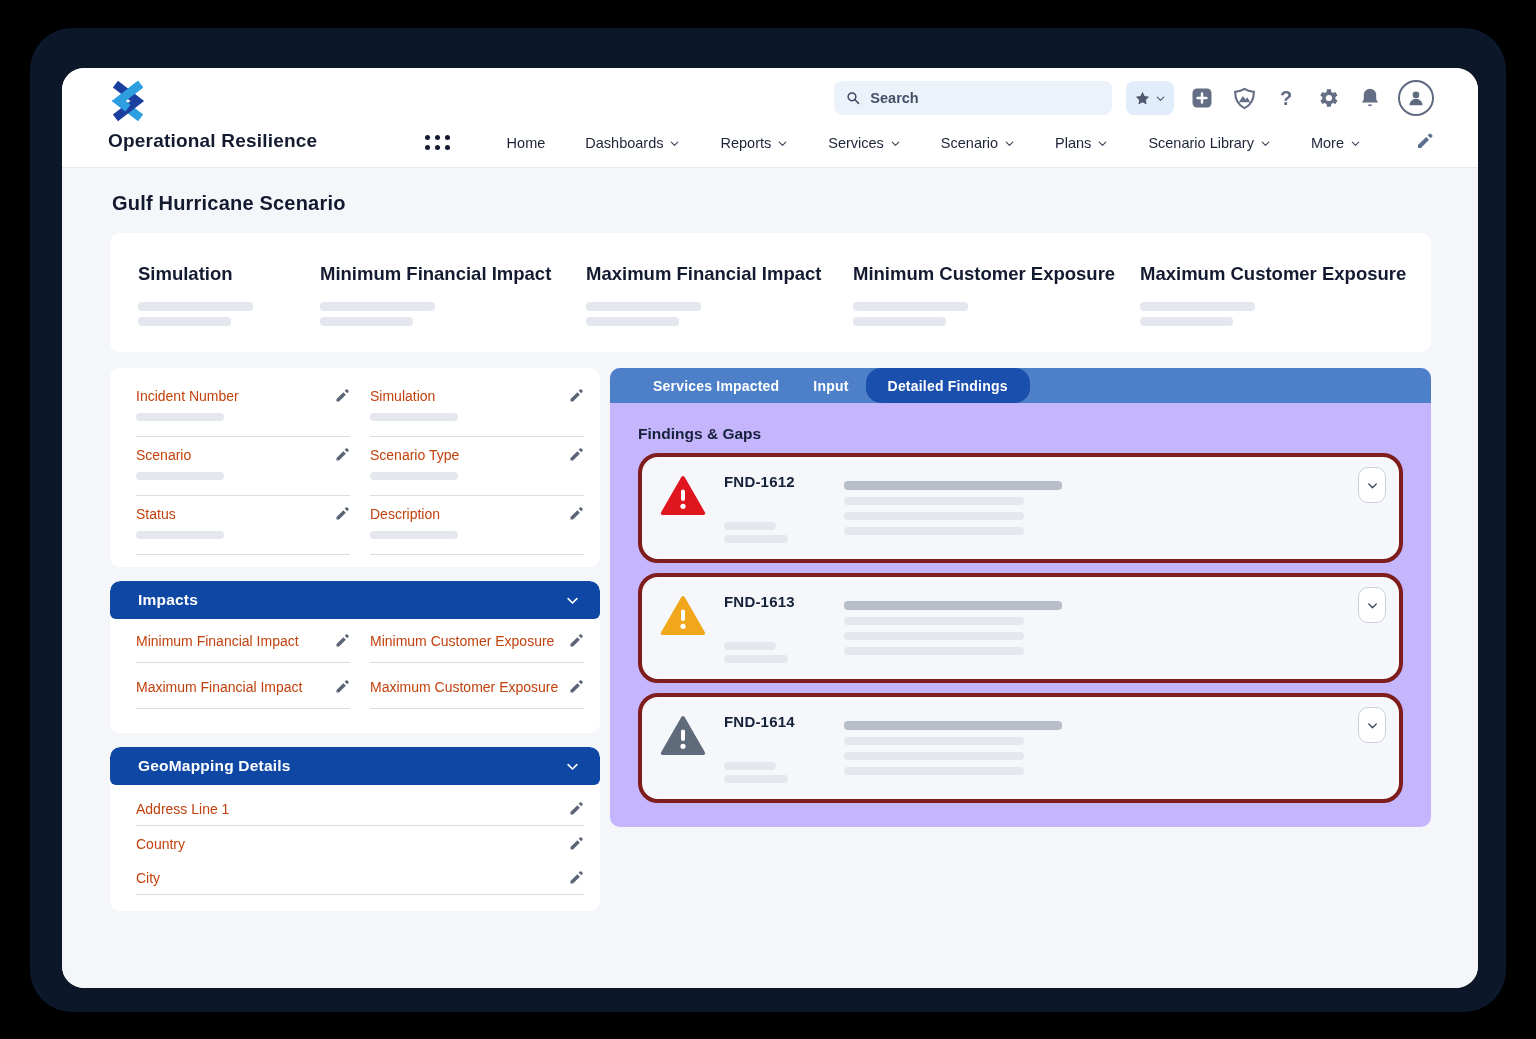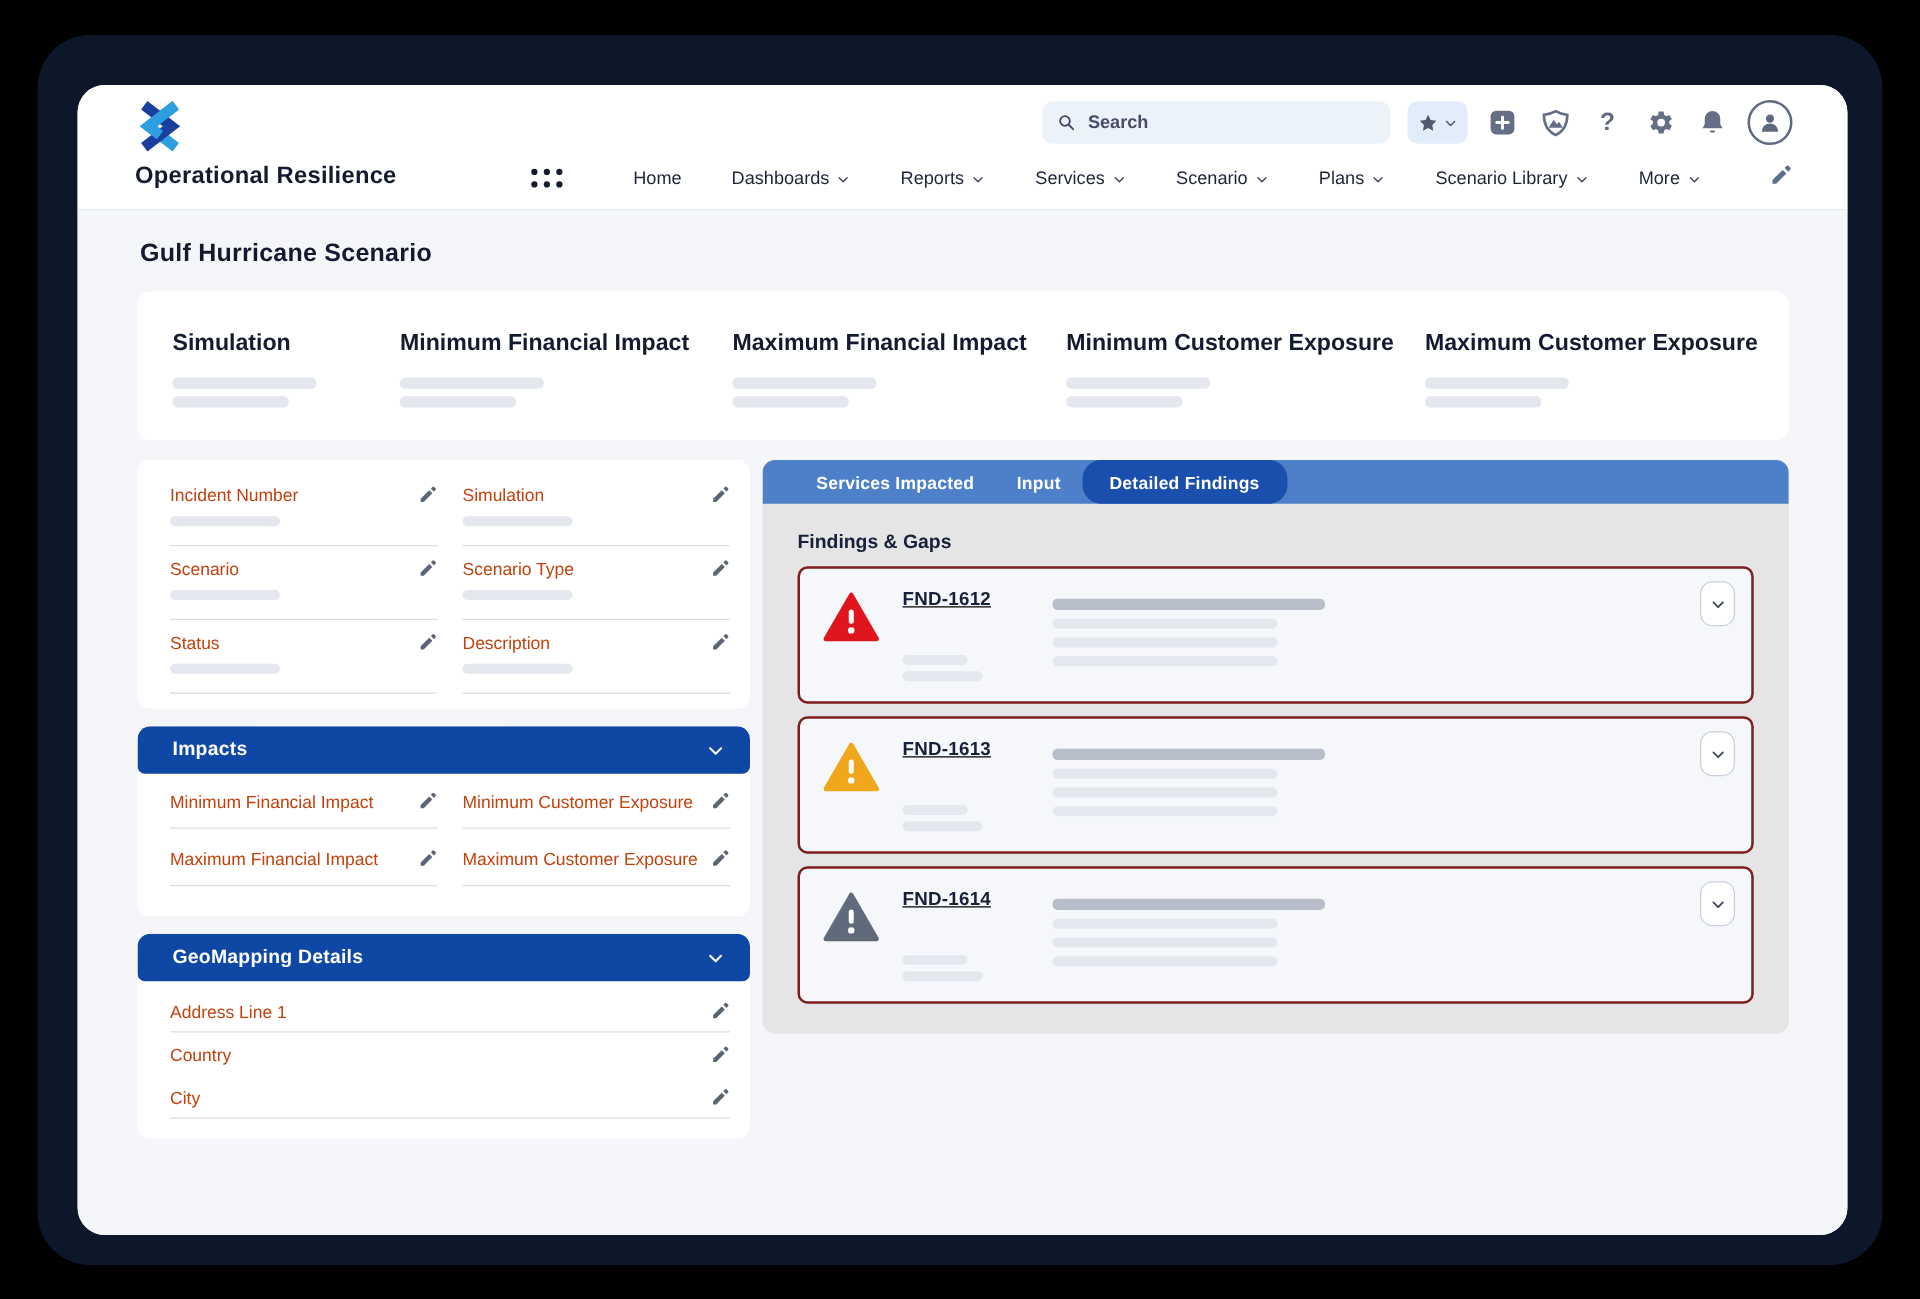--- a/index.html
+++ b/index.html
@@ -67,29 +67,29 @@
   .sec-body{padding:14px 16px 8px 26px;}
   .grid2{display:grid;grid-template-columns:1fr 1fr;column-gap:20px;}
   .ifield{margin-bottom:16px;}
   .ifield .frule{border-bottom:1px solid #d9dde4;margin-top:13px;}
   .gfield{margin-bottom:0;padding:10px 0 0 0;}
   .gfield .frule{border-bottom:1px solid #d9dde4;margin-top:8px;}
   .gfield.last .frule{border-bottom:none;}
   .geo-body{padding:6px 16px 16px 26px;}
 
   
-  .panel{border-radius:10px;background:#e5e5e5;overflow:hidden;}
+  .panel{border-radius:10px;background:#c4b5fd;overflow:hidden;}
   .tabbar{height:35px;background:#4d80c8;display:flex;align-items:stretch;padding-left:26px;}
   .tab{display:flex;align-items:center;color:#fff;font-size:14px;font-weight:700;
     padding:0 17px;cursor:pointer;letter-spacing:.2px;}
   .tab.active{background:#1b4fad;border-radius:15px;padding:0 22px;}
   .panel-body{padding:22px 28px 24px 28px;}
   .panel-title{font-size:15.5px;font-weight:700;color:#15203a;}
-  .finding{position:relative;display:flex;background:#f5f7fa;border:2px solid #7f1d1d;
-    border-radius:8px;height:110px;box-sizing:border-box;padding:16px 18px 14px 18px;margin-top:10px;text-decoration:underline;}
+  .finding{position:relative;display:flex;background:#f5f7fa;border:4px solid #7f1d1d;
+    border-radius:20px;height:110px;box-sizing:border-box;padding:16px 18px 14px 18px;margin-top:10px;}
   .finding:first-of-type{margin-top:23px;}
   .f-icon{width:48px;margin-right:16px;padding-top:2px;}
   .f-high{color:#e0161f;} .f-med{color:#f0a71c;} .f-low{color:#5f6a7b;}
   .f-title-col{width:116px;display:flex;flex-direction:column;}
   .f-id{font-size:15px;font-weight:700;color:#15203a;letter-spacing:.2px;}
   .f-title-col .tb{margin-top:auto;}
   .f-title-col .tb1{width:52px;height:8px;}
   .f-title-col .tb2{width:64px;height:8px;margin-top:5px;margin-bottom:2px;}
   .f-mid{flex:1;padding-top:8px;padding-left:4px;}
   .f-mid .mb0{width:218px;height:9px;background:#b7bdc9;}

